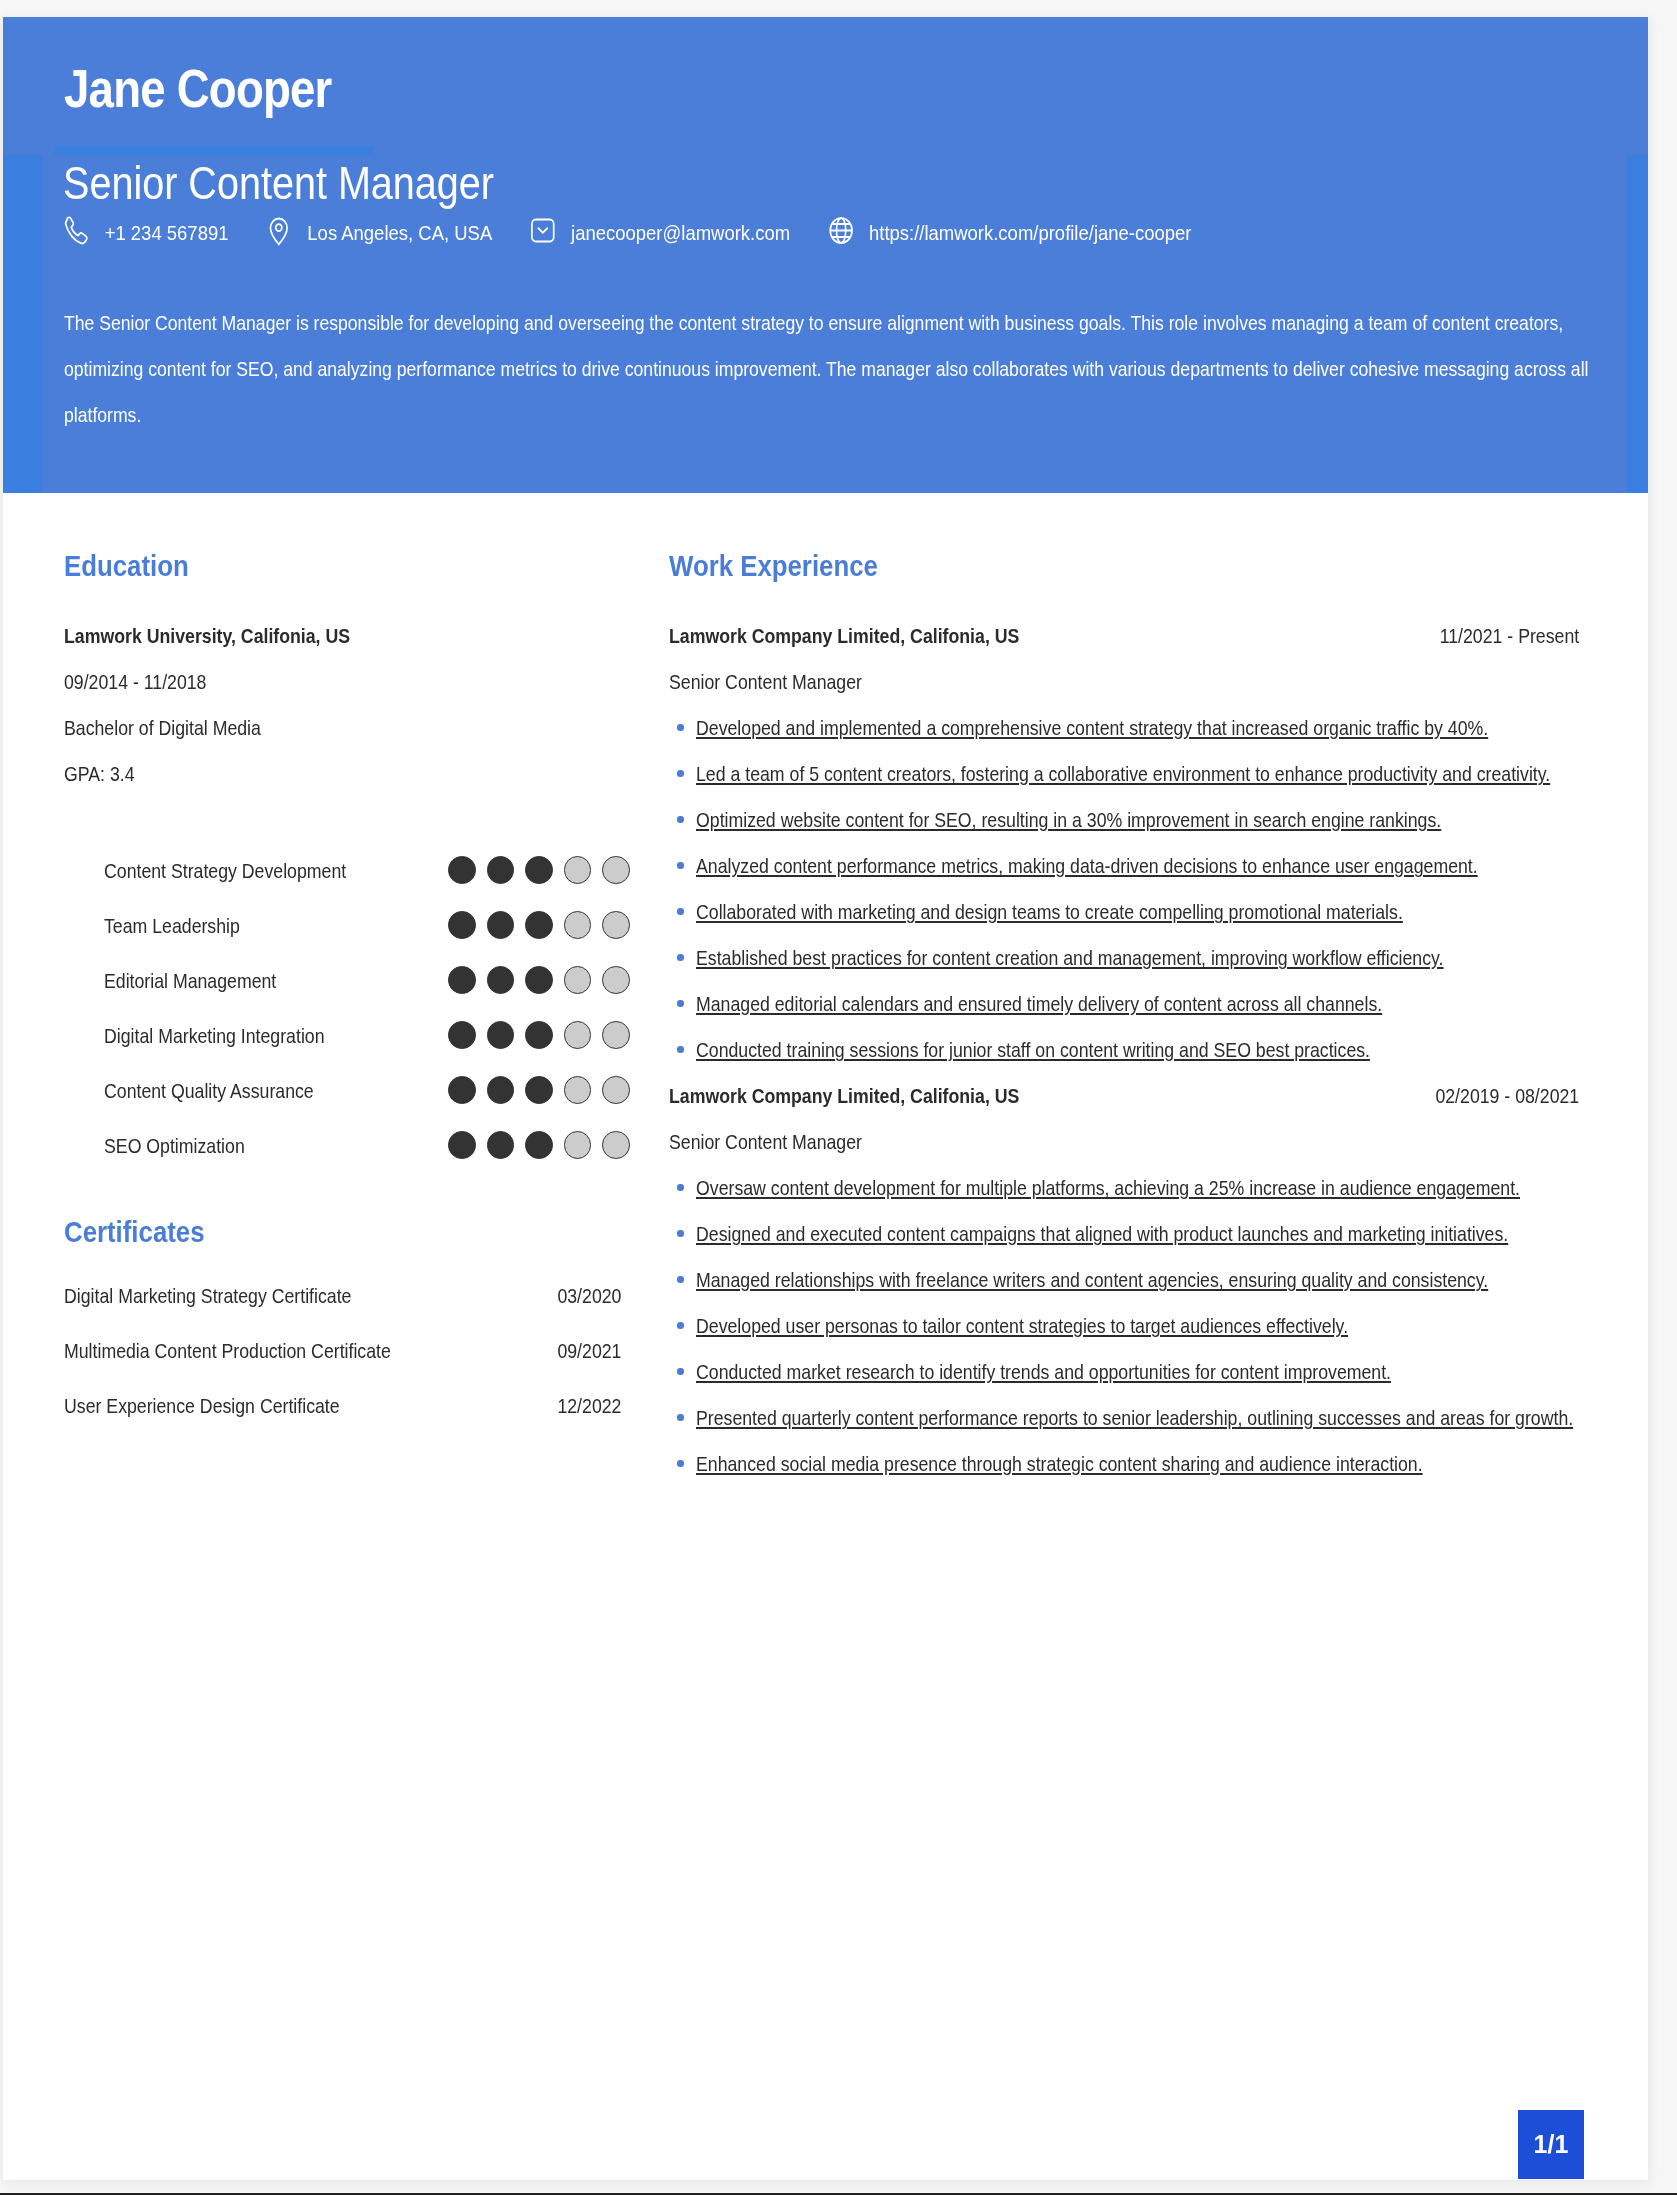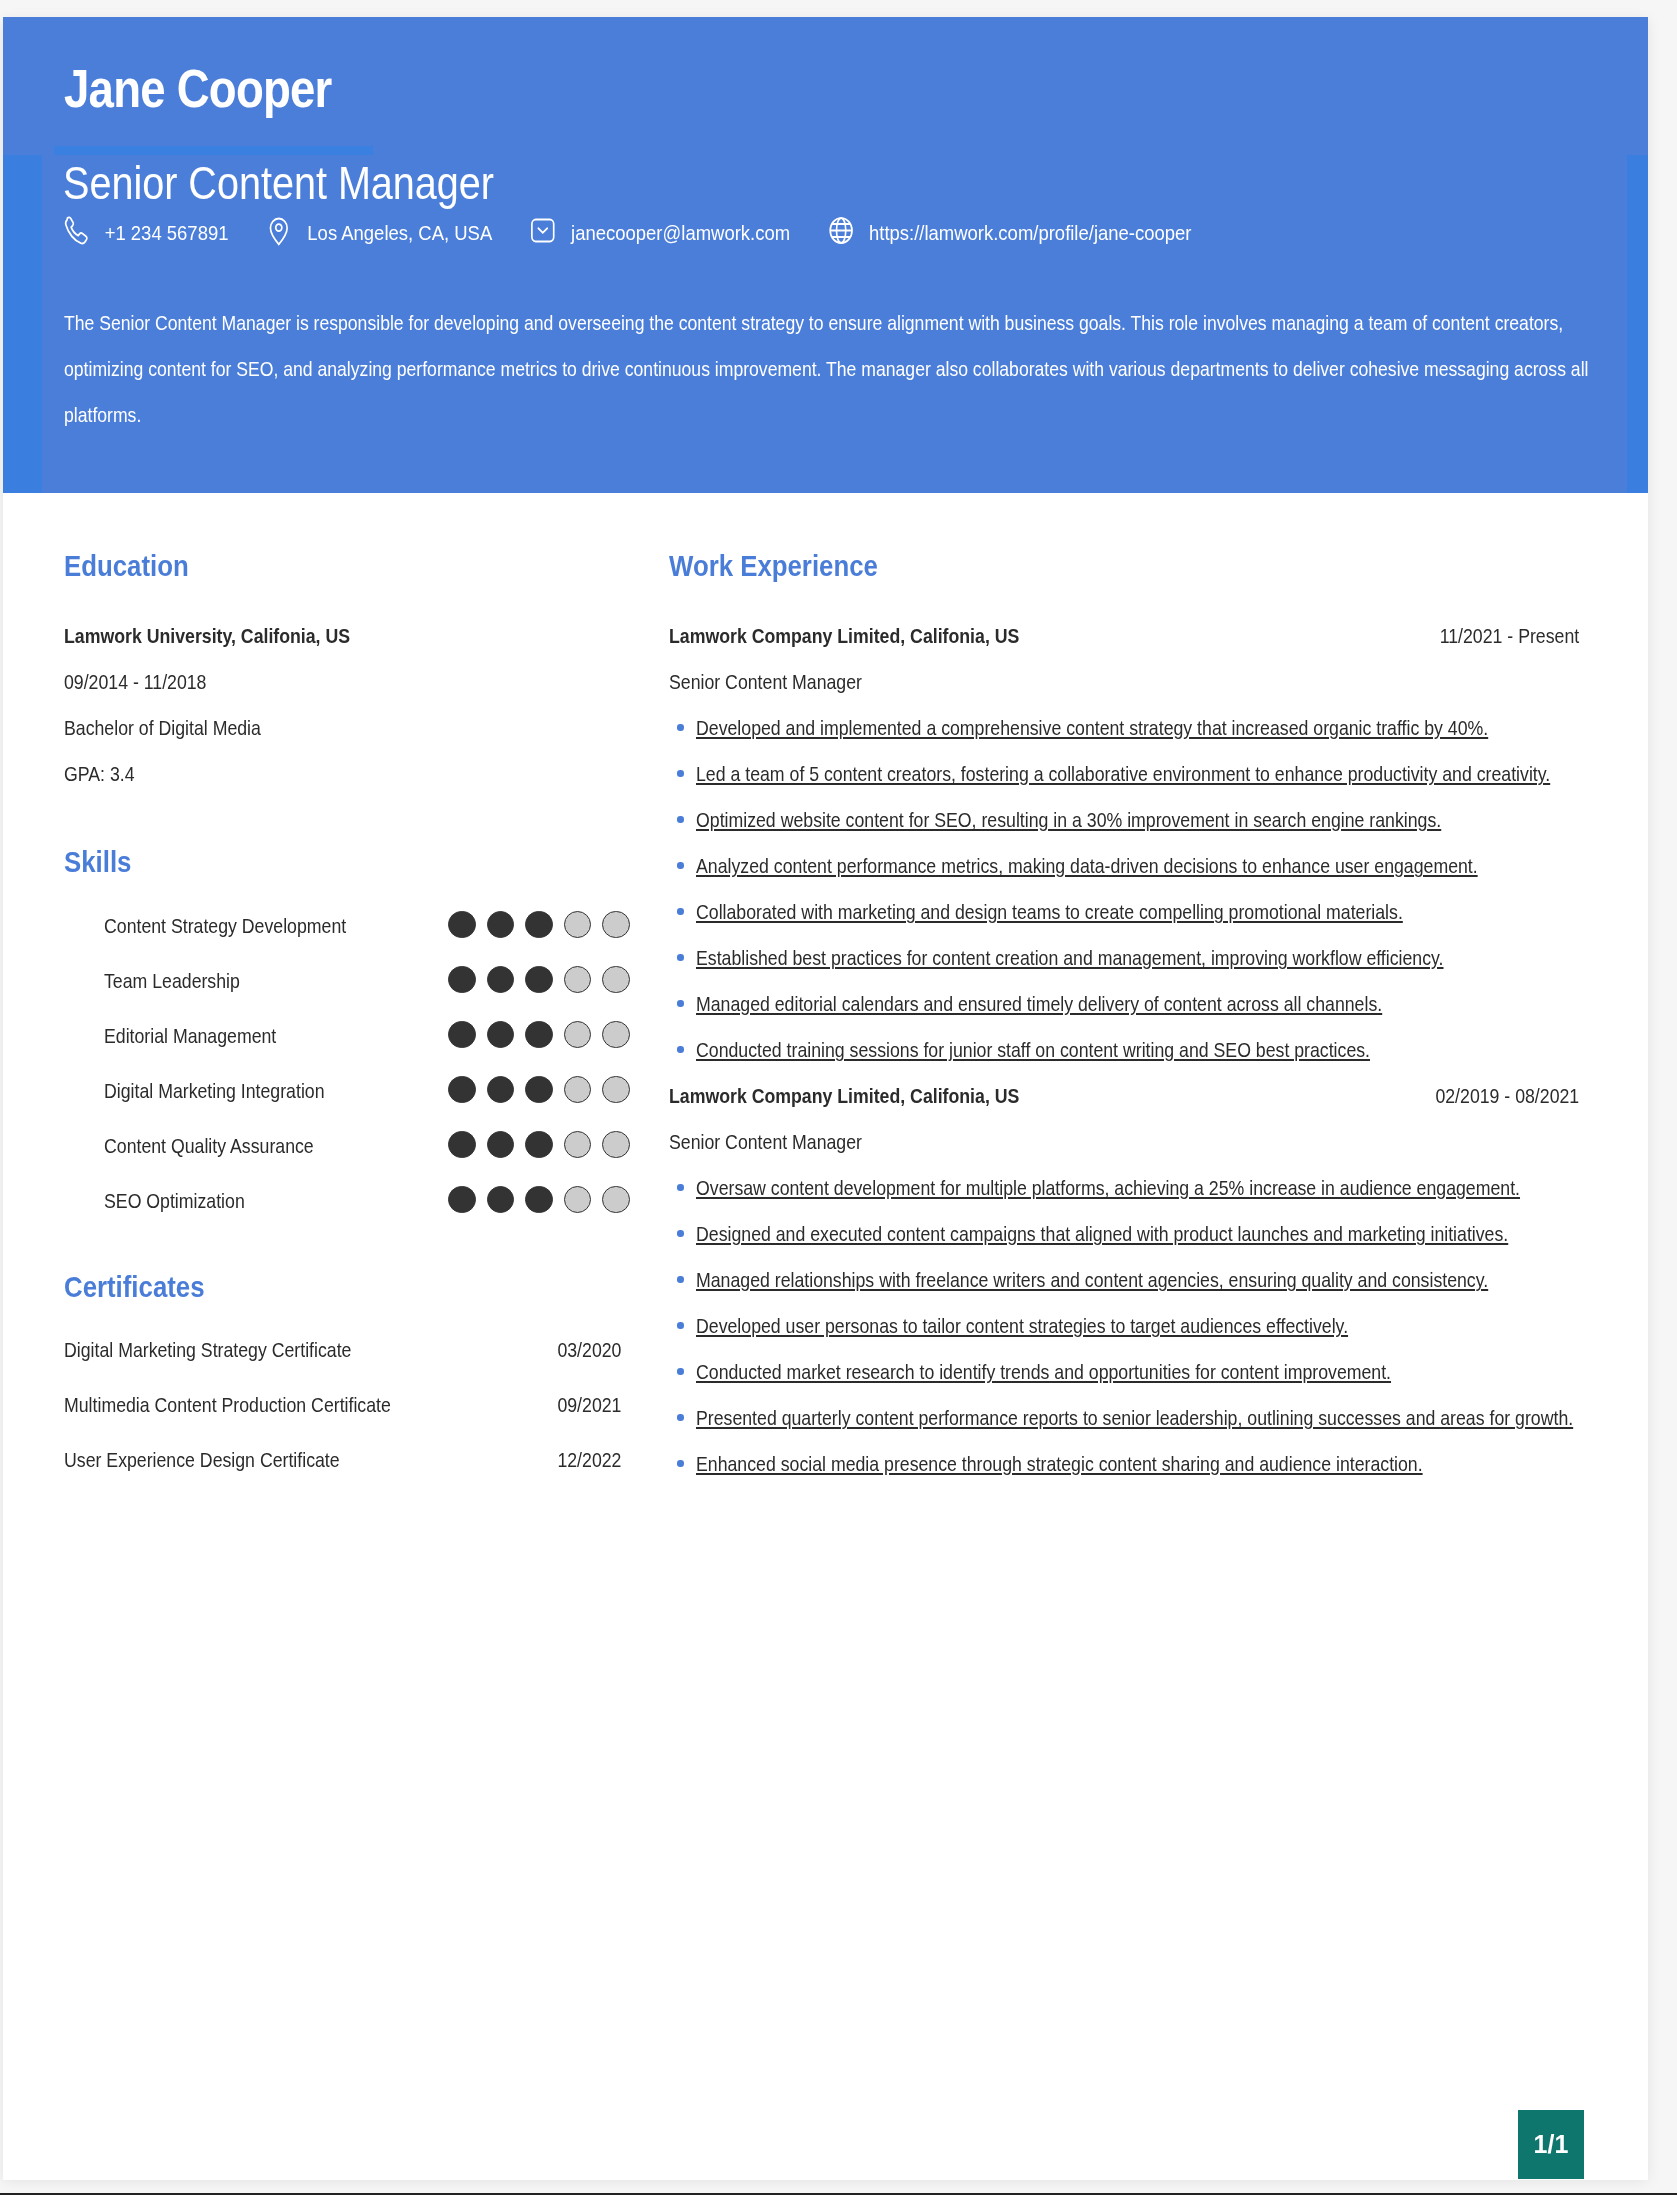--- a/index.html
+++ b/index.html
@@ -78,21 +78,21 @@
   .job-date { position: absolute; right: 0; top: 0; }
   .bullets { list-style: none; margin: 0; padding: 0; text-decoration: underline; }
   .bullet { position: relative; padding-left: 26.5px; font-size: 20.6px; line-height: 46px; }
   .bullet::before {
     content: ""; position: absolute; left: 8.2px; top: 19px; width: 6.4px; height: 6.4px; border-radius: 50%; background: #4a7dd8;
   }
   .bullet .btext { display: block; width: 1033px; transform: scaleX(0.86); transform-origin: left top; }
 
   .page-badge {
     position: absolute; left: 1515px; top: 2093px; width: 66px; height: 69px;
-    background: #0f766e; color: #fff; font-weight: bold; font-size: 25px;
+    background: #1d4ed8; color: #fff; font-weight: bold; font-size: 25px;
     display: flex; align-items: center; justify-content: center;
   }
 </style>
 </head>
 <body>
 
 <div class="bottom-line"></div>
 
 <div class="page">
 
@@ -150,21 +150,20 @@
       <h3 class="section-title"><span class="cond">Education</span></h3>
       <div class="edu-block">
         <div class="line bold"><span class="cond">Lamwork University, Califonia, US</span></div>
         <div class="line"><span class="cond">09/2014 - 11/2018</span></div>
         <div class="line"><span class="cond">Bachelor of Digital Media</span></div>
         <div class="line"><span class="cond">GPA: 3.4</span></div>
       </div>
     </section>
 
     <section class="section-gap">
-      <h3 class="section-title"><span class="cond">Skills</span></h3>
       <div class="skills-list" id="skills-list">
           <div class="skill-row"><span class="cond">Content Strategy Development</span><div class="dots">
               <span class="dot filled"></span>
               <span class="dot filled"></span>
               <span class="dot filled"></span>
               <span class="dot empty"></span>
               <span class="dot empty"></span>
             </div></div>
           <div class="skill-row"><span class="cond">Team Leadership</span><div class="dots">
               <span class="dot filled"></span>

